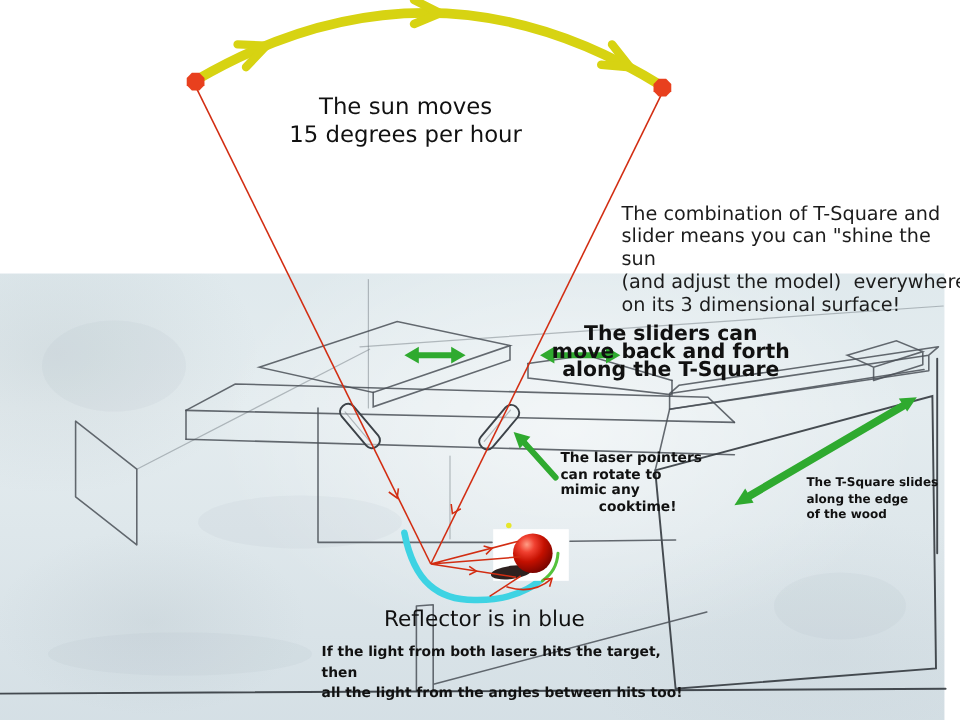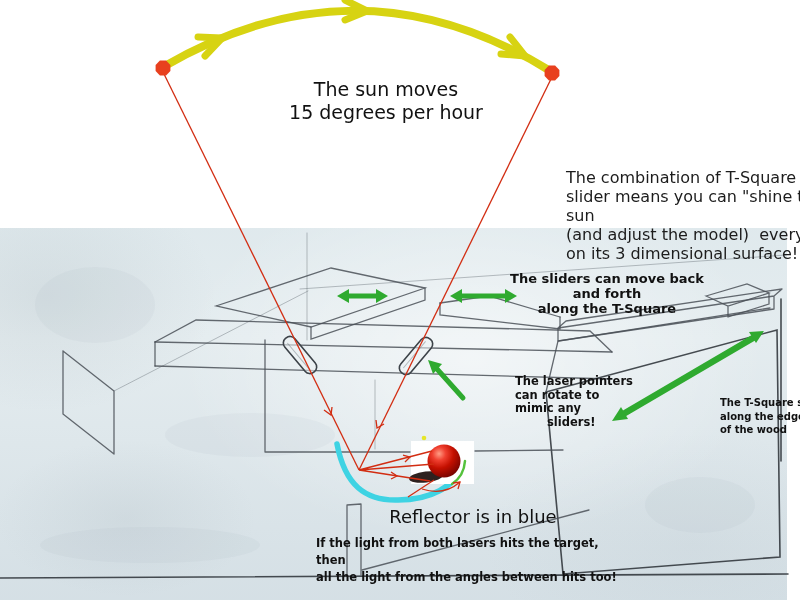--- a/index.html
+++ b/index.html
@@ -31,27 +31,27 @@
   .arc{stroke:var(--arc-yellow,#d7d312);stroke-width:8;fill:none;stroke-linecap:round;}
   .chev{stroke:var(--arc-yellow,#d7d312);stroke-width:7;fill:none;stroke-linecap:round;stroke-linejoin:round;}
   .sun-dot{fill:var(--sun-dot-red,#e8401e);}
   .laser{stroke:var(--laser-red,#d22d12);stroke-width:1.3;fill:none;}
   .green-shaft{stroke:var(--arrow-green,#2faa2f);stroke-width:5;fill:none;stroke-linecap:round;}
   .green-shaft-thick{stroke:var(--arrow-green,#2faa2f);stroke-width:6.5;fill:none;stroke-linecap:round;}
   .green-head{fill:var(--arrow-green,#2faa2f);}
   .cyan{stroke:var(--reflector-cyan,#3ed3e3);stroke-width:5.5;fill:none;stroke-linecap:round;}
   .mini-green{stroke:#55c23c;stroke-width:2.5;fill:none;stroke-linecap:round;}
   
-  .lbl{position:absolute;white-space:pre-wrap;margin-left:48px;}
+  .lbl{position:absolute;white-space:pre-wrap;}
   #sun-caption{left:238px;top:78px;width:200px;text-align:center;font-size:19px;line-height:23px;}
   #combo-note{left:518px;top:168px;width:290px;font-size:16px;line-height:19px;color:#1c1c1c;}
-  #sliders-note{left:459px;top:271px;width:200px;text-align:center;font-weight:bold;font-size:13px;line-height:15px;}
+  #sliders-note{left:459px;top:271px;width:200px;text-align:center;font-weight:bold;font-size:17px;line-height:15px;}
   #lasers-note{left:467px;top:375px;width:130px;font-weight:bold;font-size:11.5px;line-height:13.5px;white-space:pre;}
   #tsquare-note{left:672px;top:396px;width:120px;font-weight:bold;font-size:10px;line-height:13.5px;}
-  #reflector-title{left:320px;top:506px;width:210px;text-align:center;font-size:18px;}
+  #reflector-title{left:320px;top:506px;width:210px;font-size:18px;}
   #target-note{left:268px;top:535px;width:306px;font-weight:bold;font-size:11.5px;line-height:17px;}
 </style>
 </head>
 <body>
 
 <div class="scan"></div>
 
 <svg width="800" height="600" viewBox="0 0 800 600">
   <defs>
     <radialGradient id="ballGrad" cx="35%" cy="28%" r="80%">
@@ -174,19 +174,19 @@
 15 degrees per hour</div>
 <div class="lbl" id="combo-note">The combination of T-Square and
 slider means you can "shine the sun
 (and adjust the model)  everywhere
 on its 3 dimensional surface!</div>
 <div class="lbl" id="sliders-note">The sliders can move back and forth
 along the T-Square</div>
 <div class="lbl" id="lasers-note">The laser pointers
 can rotate to
 mimic any
-        sliders!</div>
+        cooktime!</div>
 <div class="lbl" id="tsquare-note">The T-Square slides
 along the edge
 of the wood</div>
 <div class="lbl" id="reflector-title">Reflector is in blue</div>
 <div class="lbl" id="target-note">If the light from both lasers hits the target, then
 all the light from the angles between hits too!</div>
 
 </body></html>

